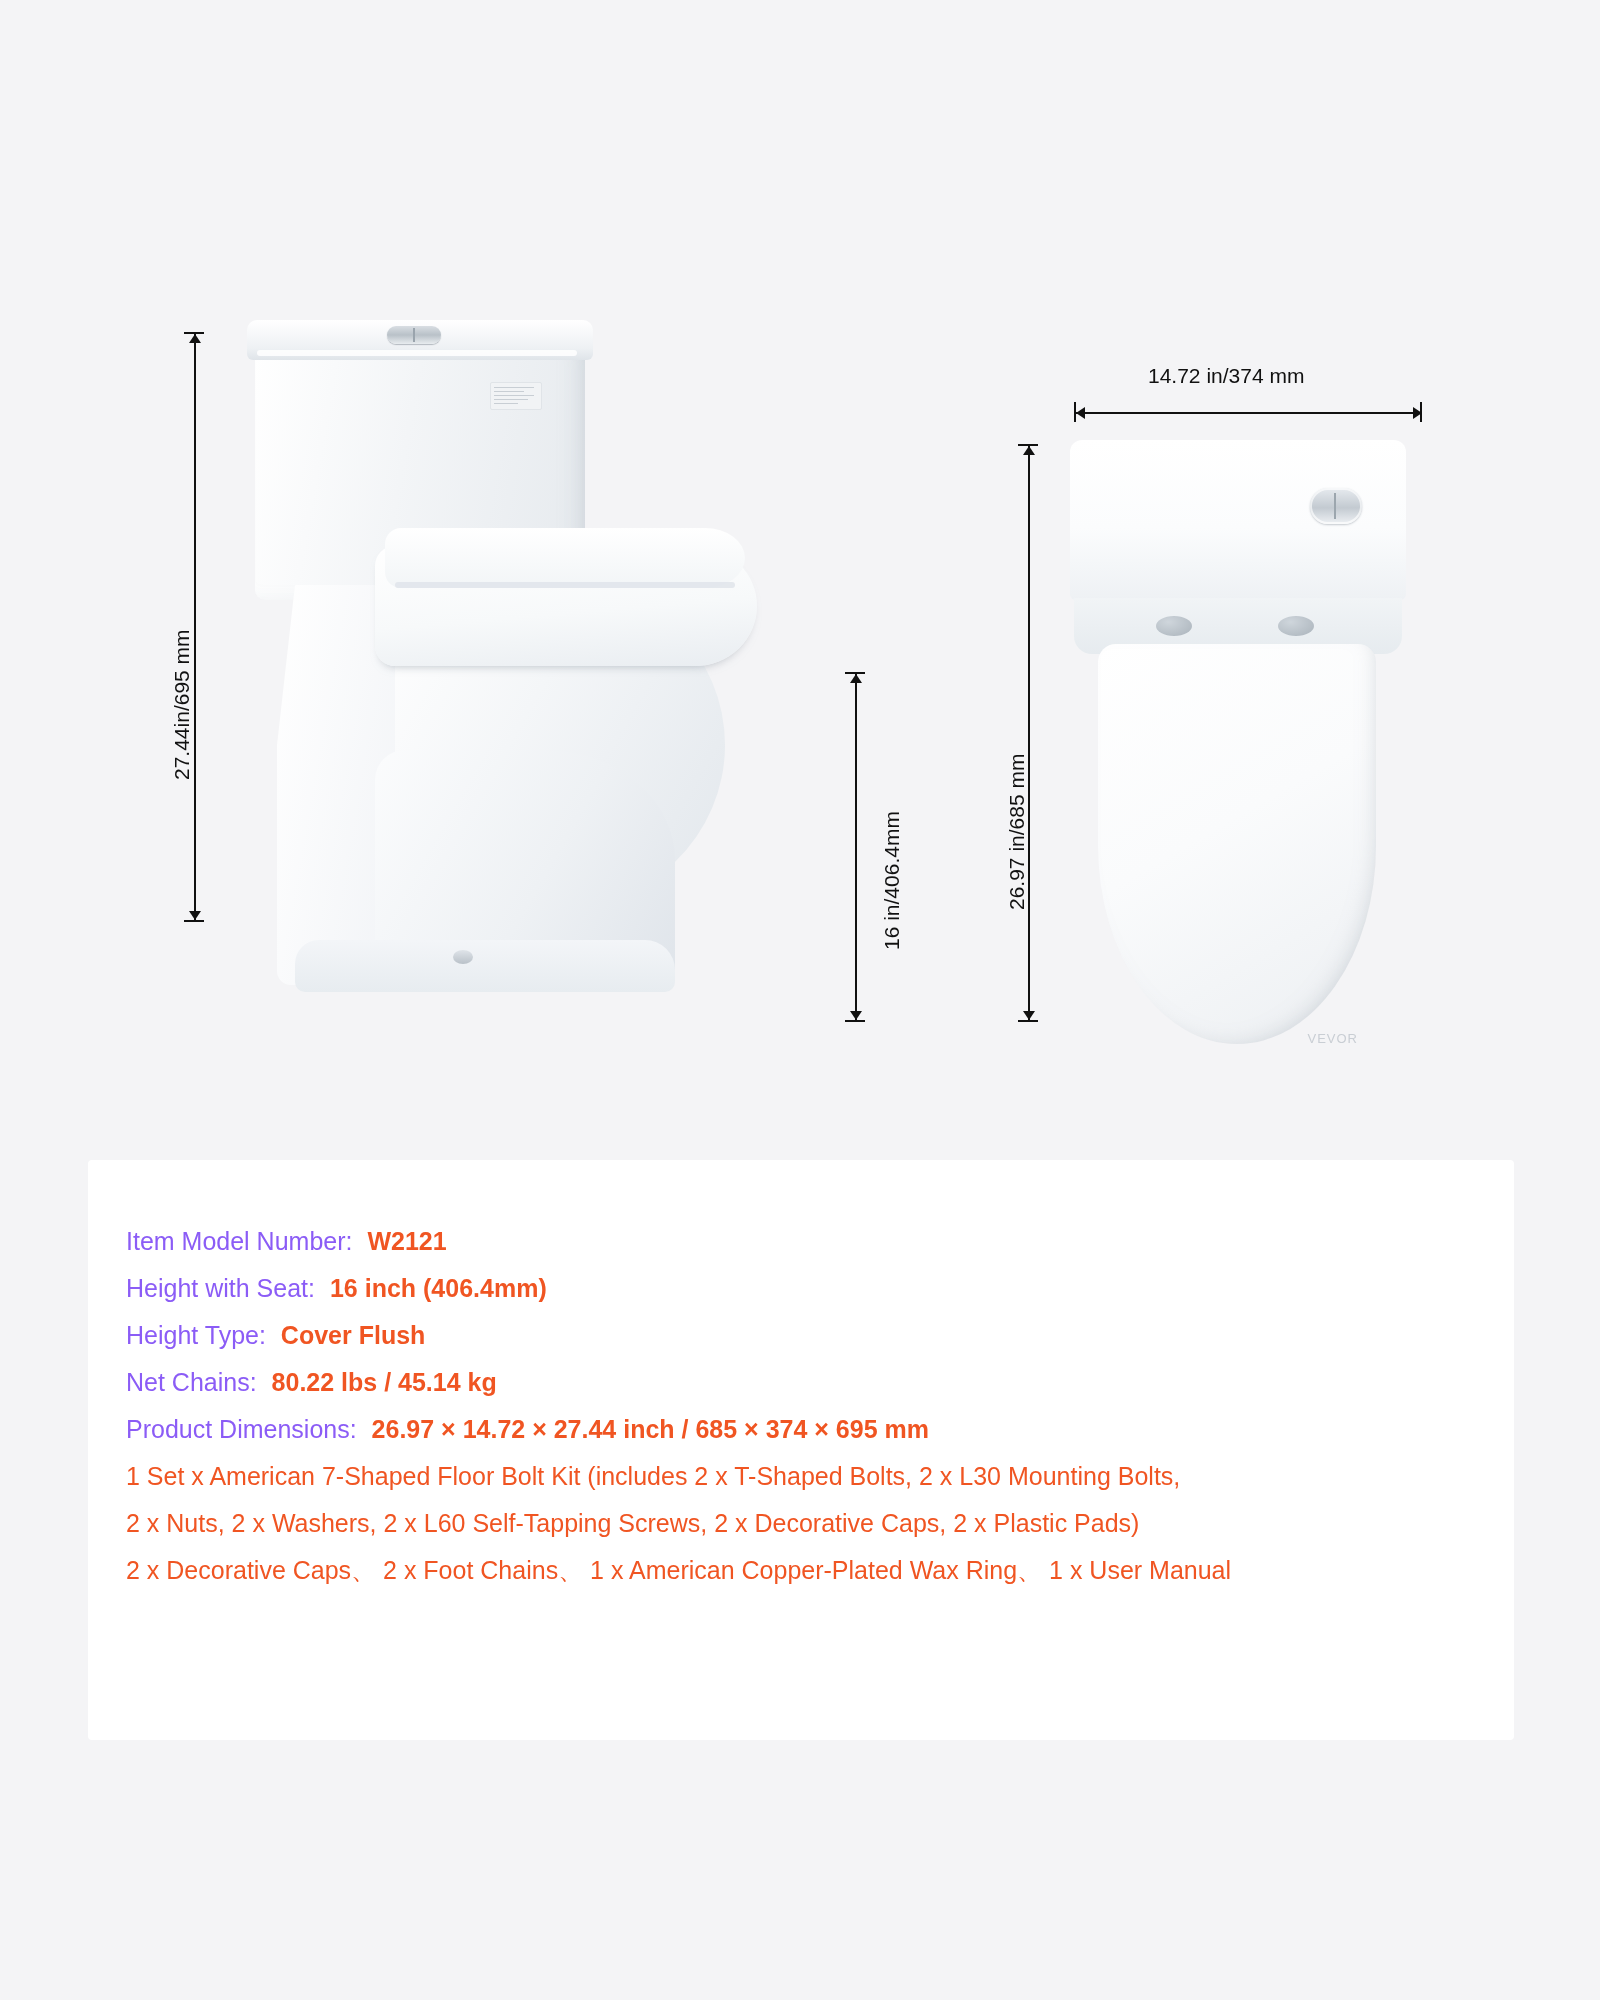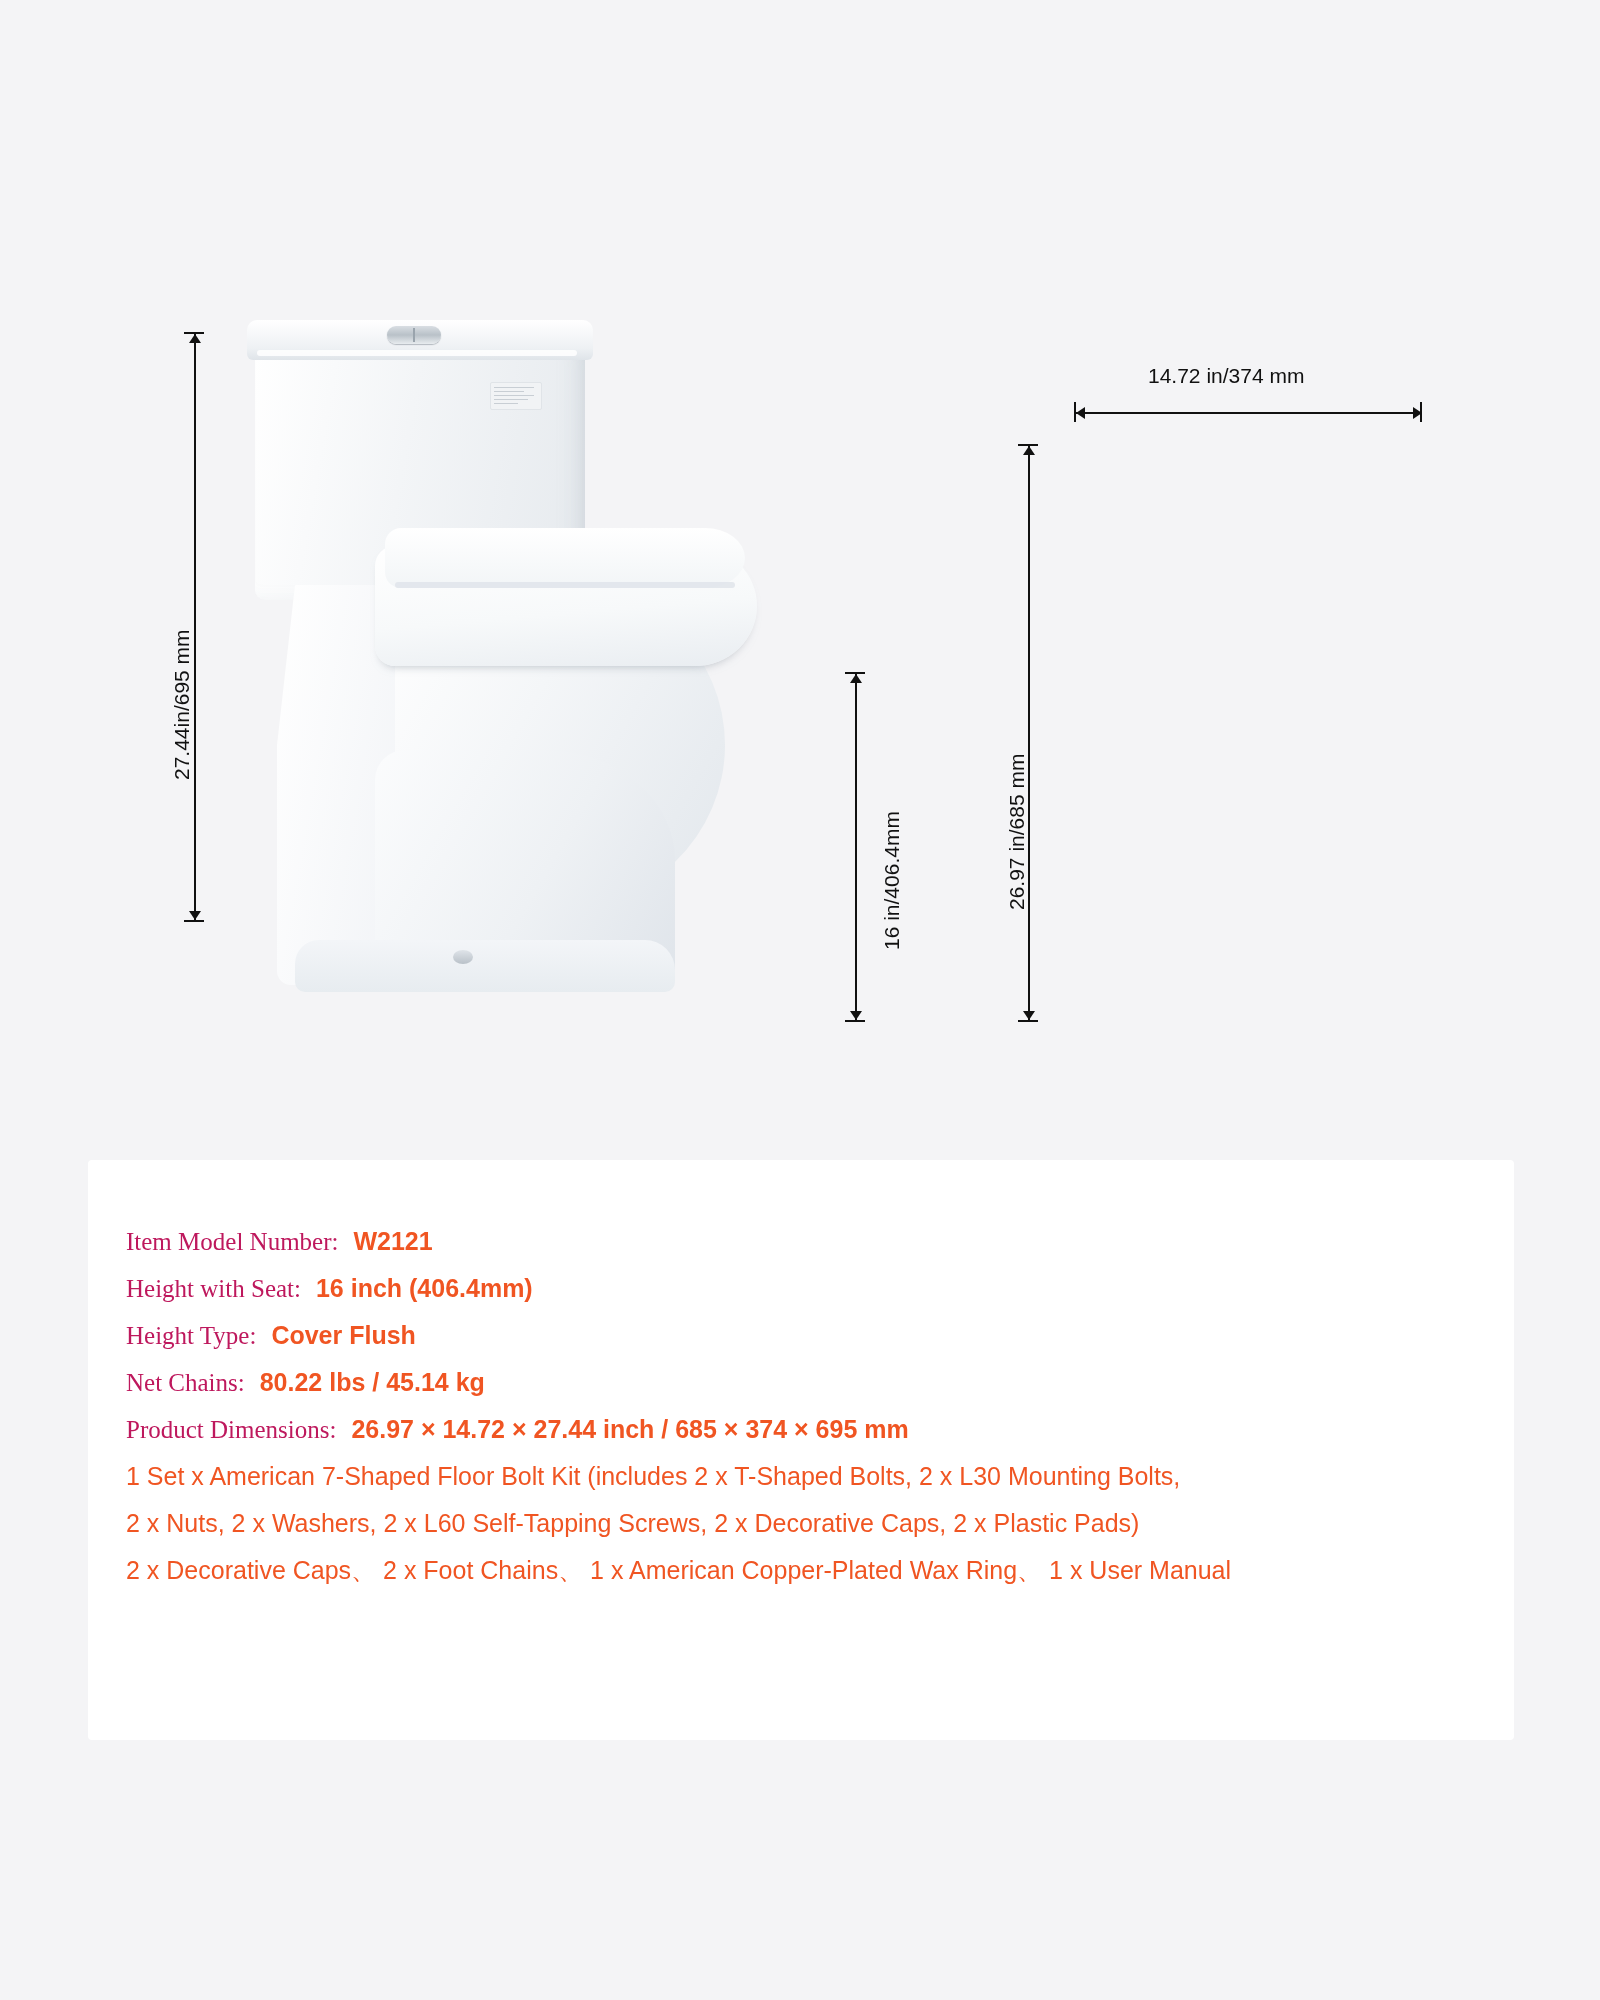--- a/index.html
+++ b/index.html
@@ -310,22 +310,21 @@
     right: 30px;
   }
   .spec-row {
     display: block;
     font-size: 25px;
     line-height: 47px;
     color: #2b2b2b;
     white-space: nowrap;
   }
   .spec-label {
-    color: #be185d;
-    font-family: Liberation Serif, serif;
+    color: #8b5cf6;
   }
   .spec-value {
     color: #f05522;
     font-weight: bold;
     margin-left: 8px;
   }
   .acc-cont {
     display: block;
     font-size: 25px;
     line-height: 47px;
@@ -373,20 +372,29 @@
 
     <div>
       <div class="dim-line dim-v" style="left:855px; top:672px; height:350px;"></div>
       <div class="tick-h" style="left:845px; top:672px;"></div>
       <div class="tick-h" style="left:845px; top:1020px;"></div>
       <div class="arrow arrow-up" style="left:850px; top:674px;"></div>
       <div class="arrow arrow-down" style="left:850px; top:1011px;"></div>
       <div class="dim-label rot-label" style="left:880px; top:950px;">16 in/406.4mm</div>
     </div>
 
+    <div class="top-view">
+      <div class="tv-tank"></div>
+      <div class="tv-btn"></div>
+      <div class="tv-brand">VEVOR</div>
+      <div class="tv-rim-shelf"></div>
+      <div class="tv-hole left"></div>
+      <div class="tv-hole right"></div>
+      <div class="tv-bowl"></div>
+    </div>
 
     <div>
       <div class="dim-line dim-h" style="left:1074px; top:412px; width:348px;"></div>
       <div class="tick-v" style="left:1074px; top:402px;"></div>
       <div class="tick-v" style="left:1420px; top:402px;"></div>
       <div class="arrow arrow-left" style="left:1076px; top:407px;"></div>
       <div class="arrow arrow-right" style="left:1413px; top:407px;"></div>
       <div class="dim-label" style="left:1148px; top:364px;">14.72 in/374 mm</div>
     </div>
 

